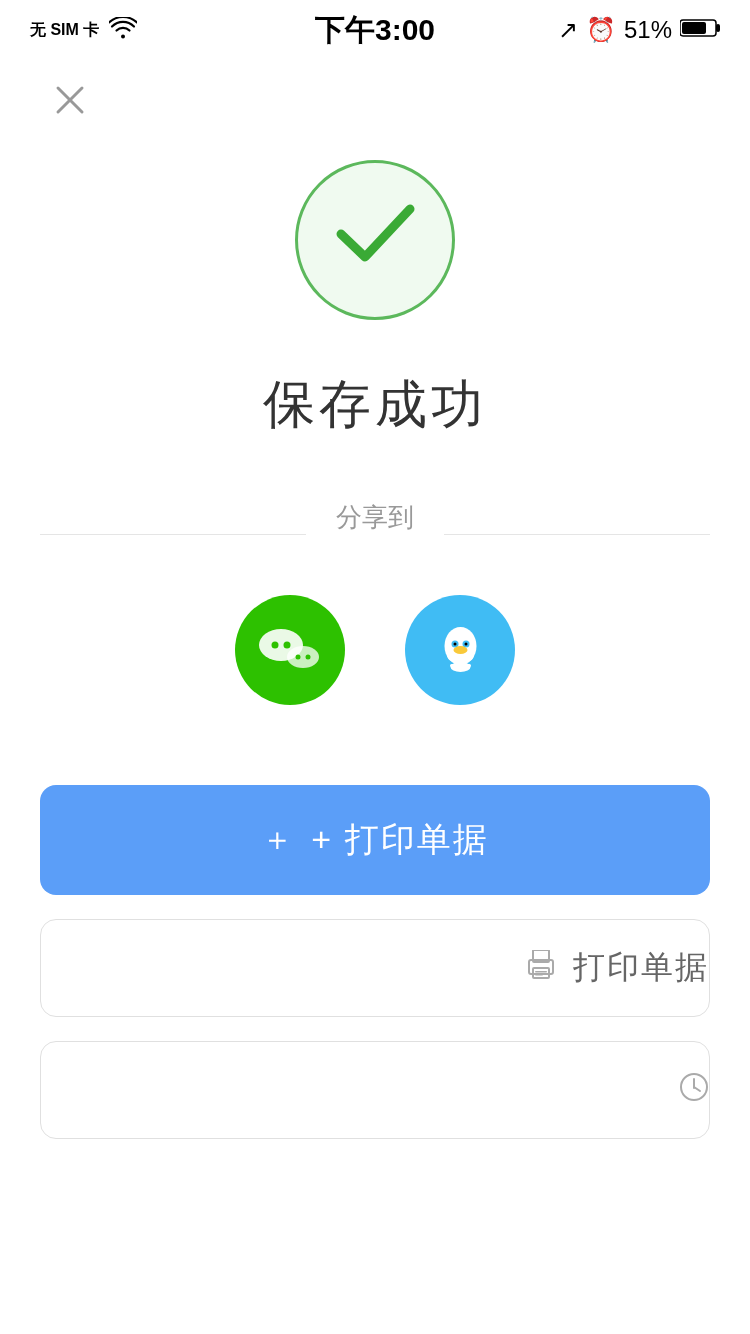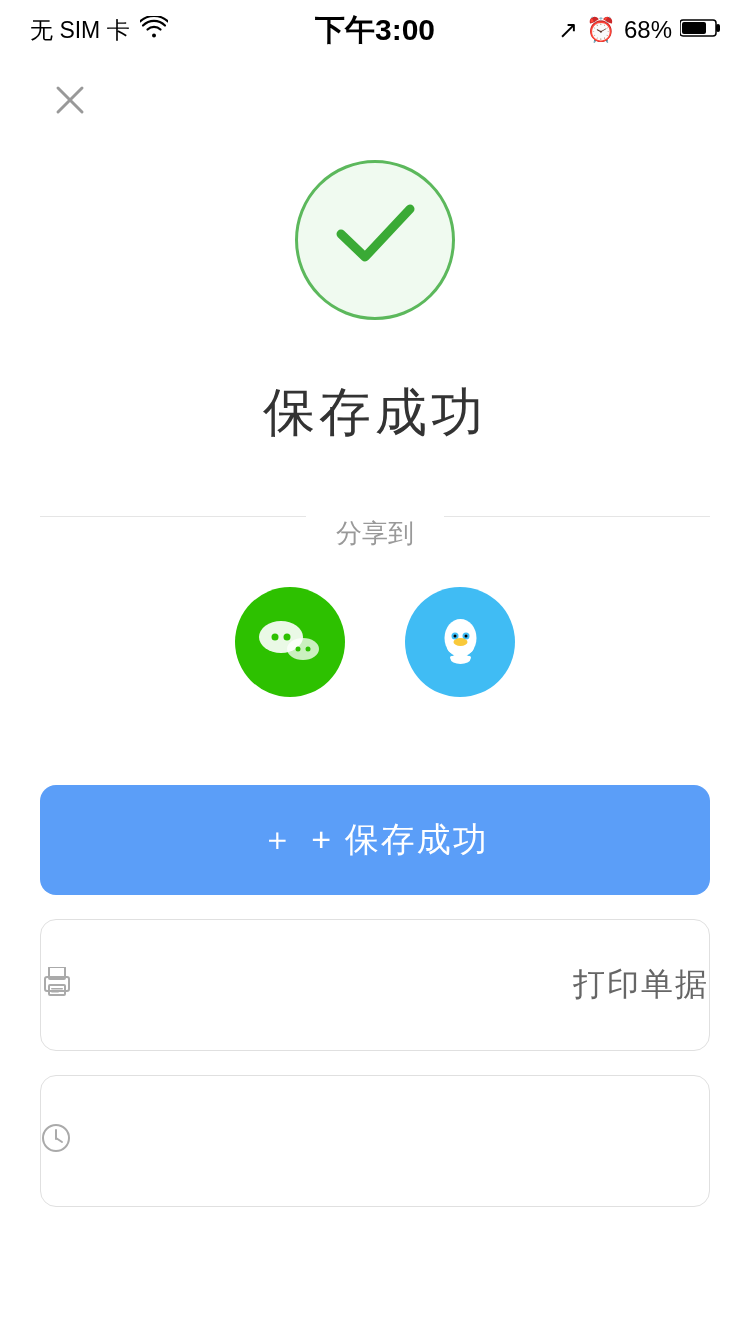--- a/index.html
+++ b/index.html
@@ -28,21 +28,22 @@
       padding: 0 30px;
       font-size: 26px;
       font-weight: 500;
       color: #000;
     }
 
     .status-left {
       display: flex;
       align-items: center;
       gap: 10px;
-      font-size: 23px;
+      font-size: 16px;
+      font-weight: bold;
     }
 
     .status-center {
       font-size: 30px;
       font-weight: 600;
       position: absolute;
       left: 50%;
       transform: translateX(-50%);
     }
 
@@ -71,21 +72,20 @@
       width: 36px;
       height: 36px;
     }
 
     
     .main-content {
       display: flex;
       flex-direction: column;
       align-items: center;
       padding-top: 100px;
-      gap: 8px;
     }
 
     
     .success-circle {
       width: 160px;
       height: 160px;
       border-radius: 50%;
       border: 3px solid #5cb85c;
       background: #f0faf0;
       display: flex;
@@ -111,22 +111,22 @@
 
     
     .share-section {
       width: 100%;
       padding: 0 40px;
       margin-bottom: 50px;
     }
 
     .share-divider {
       display: flex;
-      align-items: flex-start;
-      margin-bottom: 36px;
+      align-items: flex-end;
+      margin-bottom: 60px;
     }
 
     .share-divider::before,
     .share-divider::after {
       content: '';
       flex: 1;
       height: 1px;
       background: #e5e5e5;
     }
 
@@ -198,27 +198,27 @@
       gap: 16px;
       cursor: pointer;
       font-size: 34px;
       color: #fff;
       font-weight: 400;
       letter-spacing: 2px;
     }
 
     .btn-secondary {
       width: 100%;
-      height: 132px;
+      height: 98px;
       border-radius: 16px;
       background: #fff;
       border: 1px solid #e0e0e0;
       display: flex;
       align-items: center;
-      justify-content: space-between;
+      justify-content: flex-end;
       gap: 16px;
       cursor: pointer;
       font-size: 32px;
       color: #666;
       letter-spacing: 2px;
     }
 
     .btn-icon {
       font-size: 32px;
       color: #fff;
@@ -242,21 +242,21 @@
         <path d="M7.5 13.5C9.2 11.8 11.5 10.8 14 10.8s4.8 1 6.5 2.7" stroke="#000" stroke-width="2.2" stroke-linecap="round" fill="none"></path>
         <path d="M3 9.5C6 6.5 9.8 4.8 14 4.8s8 1.7 11 4.7" stroke="#000" stroke-width="2.2" stroke-linecap="round" fill="none"></path>
         <path d="M0 5.5C4 1.8 8.7 0 14 0s10 1.8 14 5.5" stroke="#000" stroke-width="2.2" stroke-linecap="round" fill="none"></path>
       </svg>
     </span>
   </div>
   <div class="status-center">下午3:00</div>
   <div class="status-right">
     <span>↗</span>
     <span>⏰</span>
-    <span>68%</span>
+    <span>51%</span>
     <span>
       <svg width="40" height="20" viewBox="0 0 40 20">
         <rect x="0" y="2" width="36" height="16" rx="3" stroke="#000" stroke-width="1.5" fill="none"></rect>
         <rect x="36" y="6" width="4" height="8" rx="2" fill="#000"></rect>
         <rect x="2" y="4" width="24" height="12" rx="2" fill="#000"></rect>
       </svg>
     </span>
   </div>
 </div>
 
@@ -312,21 +312,21 @@
           <rect x="22" y="46" width="21" height="3" rx="1.5" fill="white"></rect>
         </svg>
       </div>
     </div>
   </div>
 
   <div class="actions">
 
     <button class="btn-primary">
       <span class="btn-icon">＋</span>
-      <span>+ 保存成功</span>
+      <span>+ 打印单据</span>
     </button>
 
     <button class="btn-secondary">
       <span class="btn-icon">
         <svg width="32" height="30" viewBox="0 0 32 30" fill="none">
           <rect x="4" y="10" width="24" height="14" rx="2" stroke="#aaa" stroke-width="2" fill="none"></rect>
           <rect x="8" y="0" width="16" height="12" rx="1" stroke="#aaa" stroke-width="2" fill="none"></rect>
           <rect x="8" y="18" width="16" height="10" rx="1" stroke="#aaa" stroke-width="2" fill="none"></rect>
           <rect x="10" y="21" width="12" height="1.5" rx="0.75" fill="#aaa"></rect>
           <rect x="10" y="24" width="8" height="1.5" rx="0.75" fill="#aaa"></rect>

